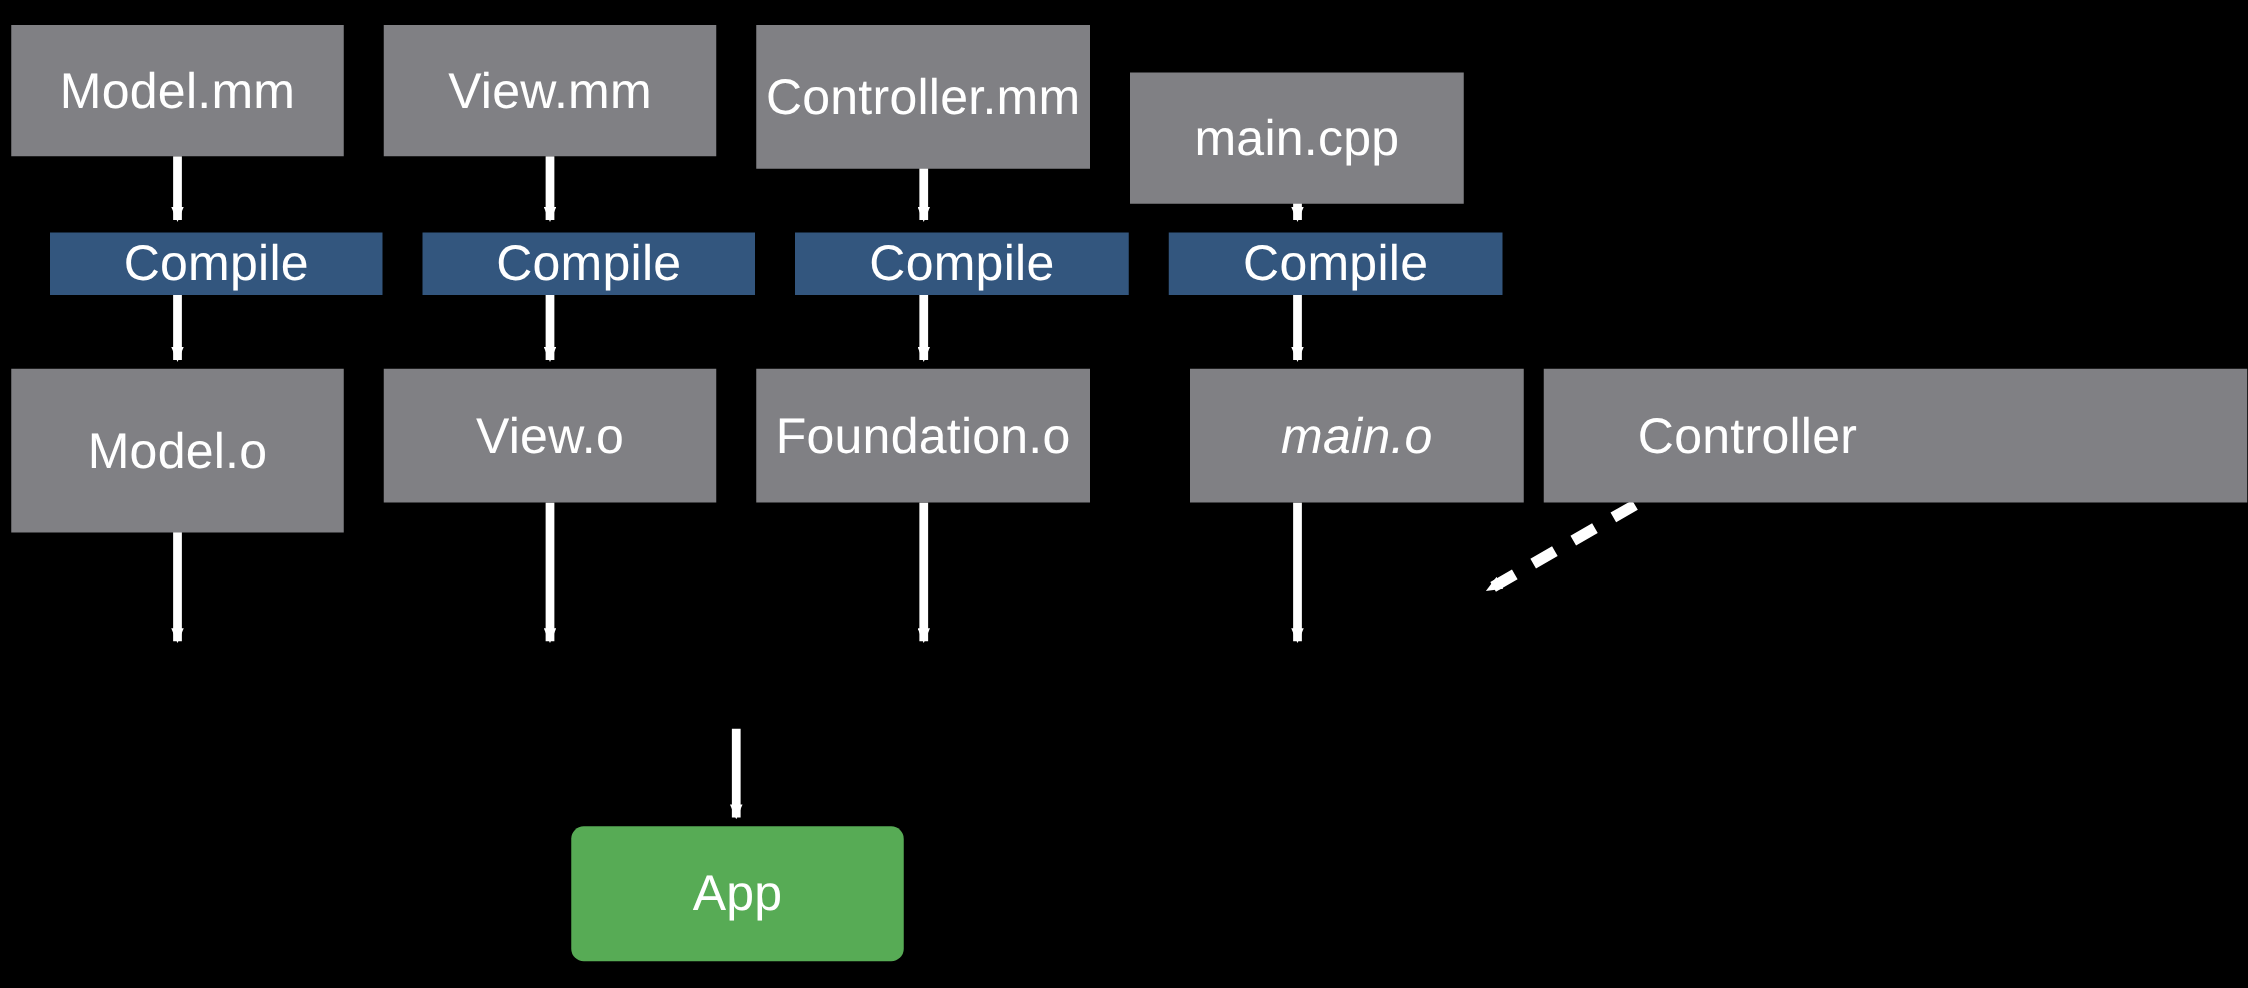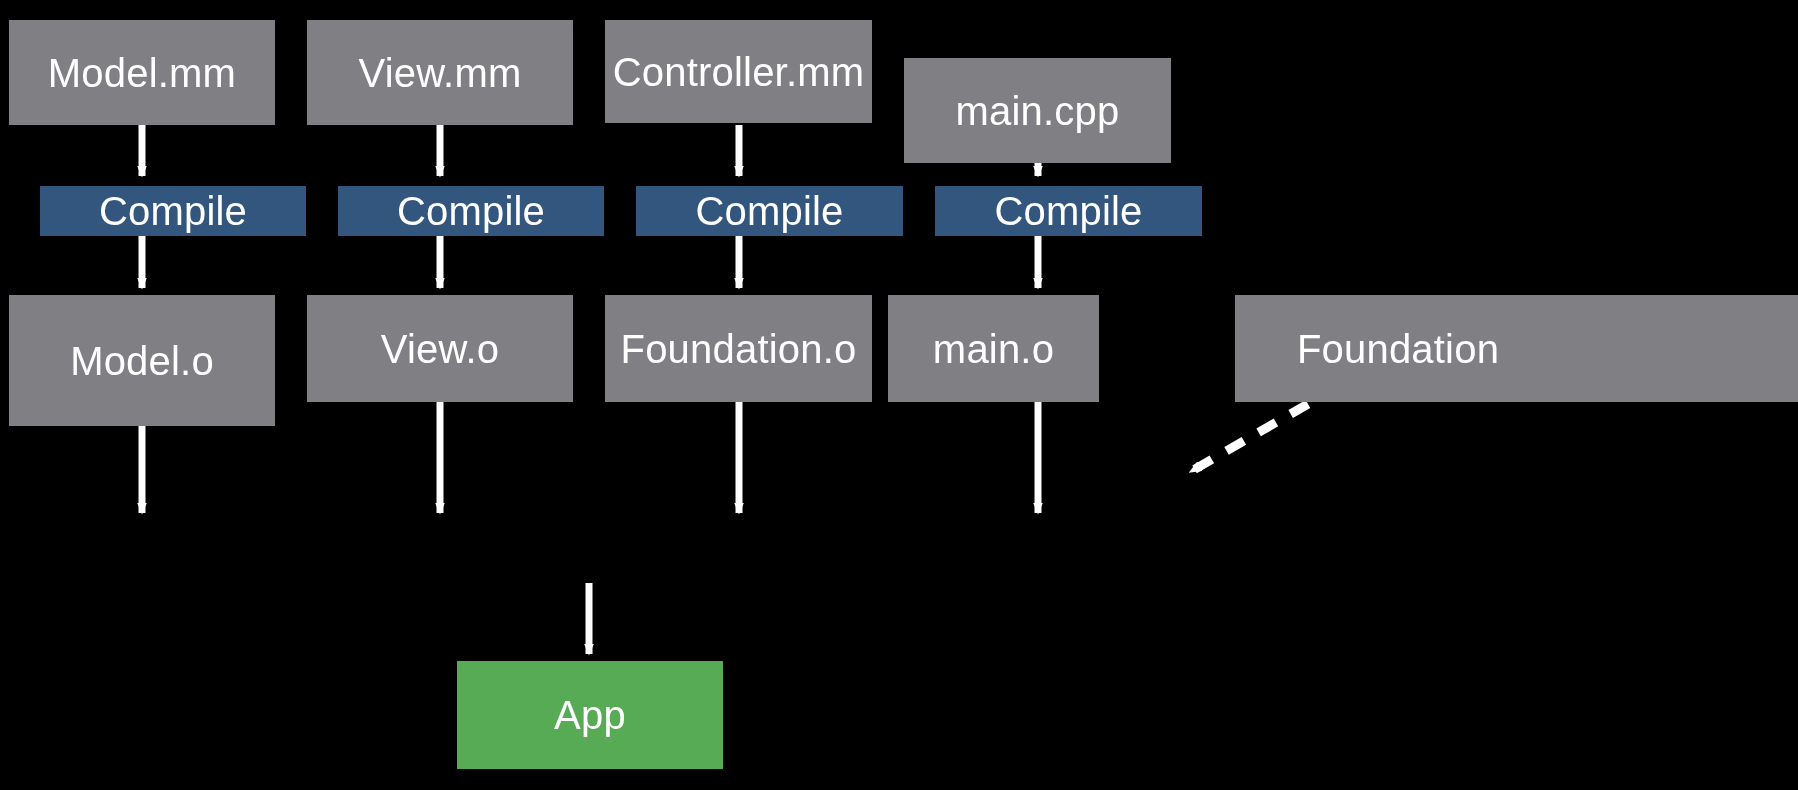--- a/index.html
+++ b/index.html
@@ -83,21 +83,21 @@
 
     <line x1="1308" y1="404" x2="1190" y2="472" stroke="#ffffff" stroke-width="9" fill="none" stroke-dasharray="20 17" marker-end="url(#head-dash)"></line>
   </svg>
 
   <div class="node source" style="left:9px;  top:20px; width:266px; height:105px;">
     <span>Model.mm</span>
   </div>
   <div class="node source" style="left:307px; top:20px; width:266px; height:105px;text-align:right;">
     <span>View.mm</span>
   </div>
-  <div class="node source" style="left:605px; top:20px; width:267px; height:103px;">
+  <div class="node source" style="left:605px; top:20px; width:267px; height:115px;">
     <span>Controller.mm</span>
   </div>
   <div class="node source" style="left:904px; top:20px; width:267px; height:105px;margin-top:38px;">
     <span>main.cpp</span>
   </div>
 
   <div class="node stage" style="left:9px;  top:186px; width:266px; height:50px;">
     <span>Compile</span>
   </div>
   <div class="node stage" style="left:307px; top:186px; width:266px; height:50px;">
@@ -112,25 +112,25 @@
 
   <div class="node object" style="left:9px;  top:295px; width:266px; height:131px;">
     <span>Model.o</span>
   </div>
   <div class="node object" style="left:307px; top:295px; width:266px; height:107px;text-align:right;">
     <span>View.o</span>
   </div>
   <div class="node object" style="left:605px; top:295px; width:267px; height:107px;">
     <span>Foundation.o</span>
   </div>
-  <div class="node object" style="left:888px; top:295px; width:211px; height:107px;">
+  <div class="node object" style="left:952px; top:295px; width:267px; height:107px;font-style:italic;">
     <span>main.o</span>
   </div>
   <div class="node library" style="left:1235px; top:295px; width:600px; height:107px;">
-    <span style="position:relative; left:-137px;">Foundation</span>
+    <span style="position:relative; left:-137px;">Controller</span>
   </div>
 
 
-  <div class="node product" style="left:457px; top:661px; width:266px; height:108px;">
+  <div class="node product" style="left:457px; top:661px; width:266px; height:108px;border-radius:10px;">
     <span>App</span>
   </div>
 
 </div>
 
 </body></html>

